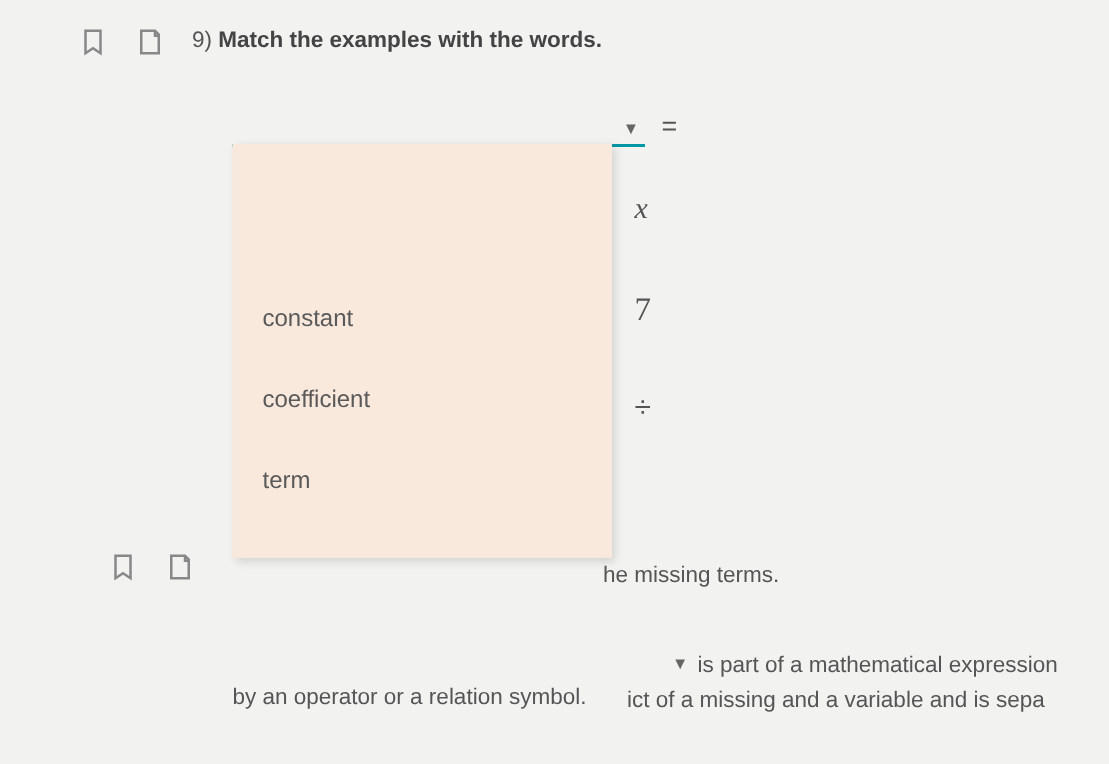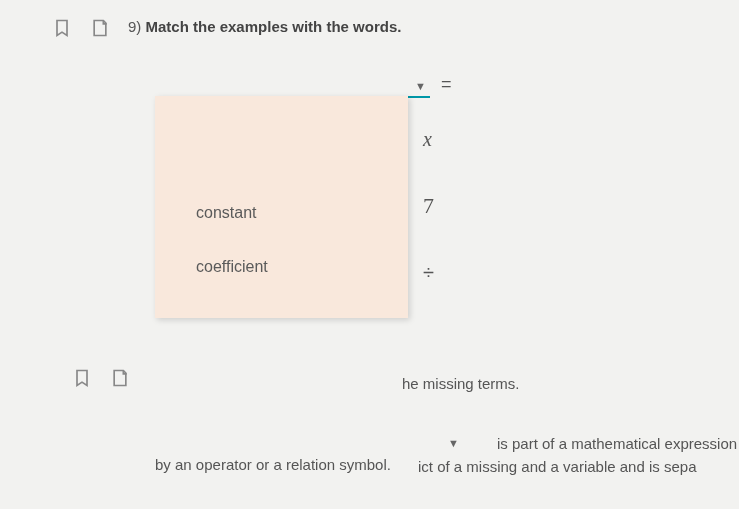--- a/index.html
+++ b/index.html
@@ -65,21 +65,21 @@
       position: absolute;
       top: 18px;
       left: 0;
       width: 253px;
       background: #f9e8dc;
       box-shadow: 2px 2px 6px rgba(0,0,0,0.15);
       z-index: 10;
       padding: 90px 0 24px 0;
     }
     .dropdown-item {
-      padding: 18px 41px;
+      padding: 18px 20px;
       font-size: 16px;
       color: #5a5a5a;
       cursor: pointer;
     }
     .right-column {
       position: absolute;
       left: 268px;
       top: 50px;
       display: flex;
       flex-direction: column;
@@ -108,21 +108,21 @@
       top: 368px;
       left: 0;
     }
     .fragment-text {
       position: absolute;
       font-size: 15px;
       color: #555;
       white-space: nowrap;
     }
     .frag1 { left: 402px; top: 375px; }
-    .frag2 { left: 465px; top: 435px; font-size: 15px; margin-left: 32px;}
+    .frag2 { left: 465px; top: 435px; font-size: 15px;}
     .frag2-caret { position:absolute; left: 448px; top: 437px; font-size: 11px; color:#666;}
     .frag3 { left: 418px; top: 458px; }
     .frag4 { left: 155px; top: 456px; }
   </style>
 </head>
 <body>
 
 <div class="question-row">
   <span class="icon">
     <svg viewBox="0 0 24 24" fill="none" stroke="#888" stroke-width="2">
@@ -142,20 +142,21 @@
 
 <div class="content-area">
   <div class="dropdown-container">
     <div class="dropdown-trigger">
       <span class="dropdown-caret">▼</span>
     </div>
     <div class="equals-sign">=</div>
     <div class="dropdown-menu">
       <div class="dropdown-item">constant</div>
       <div class="dropdown-item">coefficient</div>
+      <div class="dropdown-item">term</div>
     </div>
   </div>
 
   <div class="right-column">
     <span class="math-x">x</span>
     <span class="math-7">7</span>
     <span class="math-div">÷</span>
   </div>
 </div>
 

